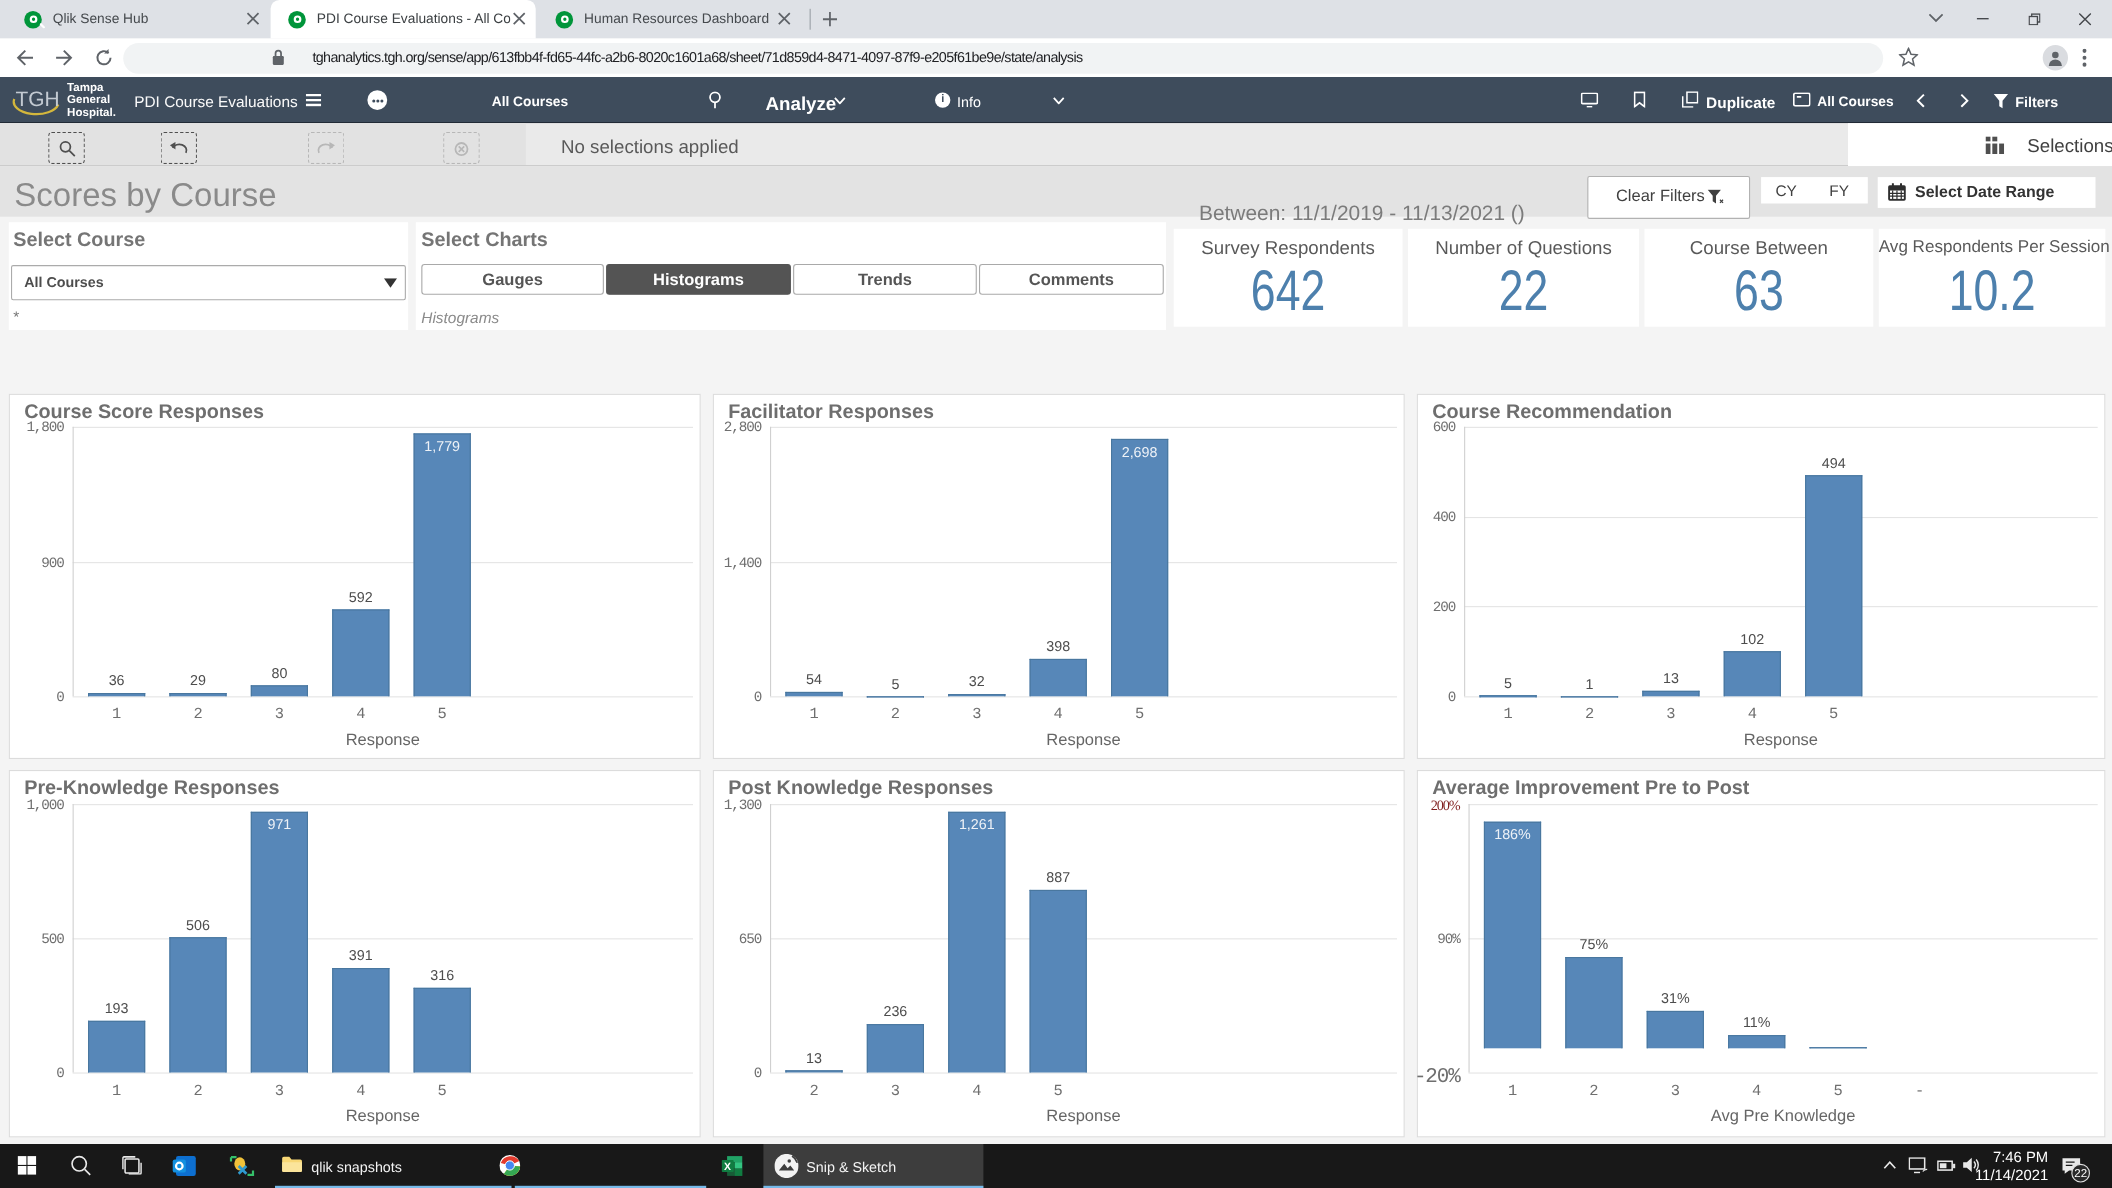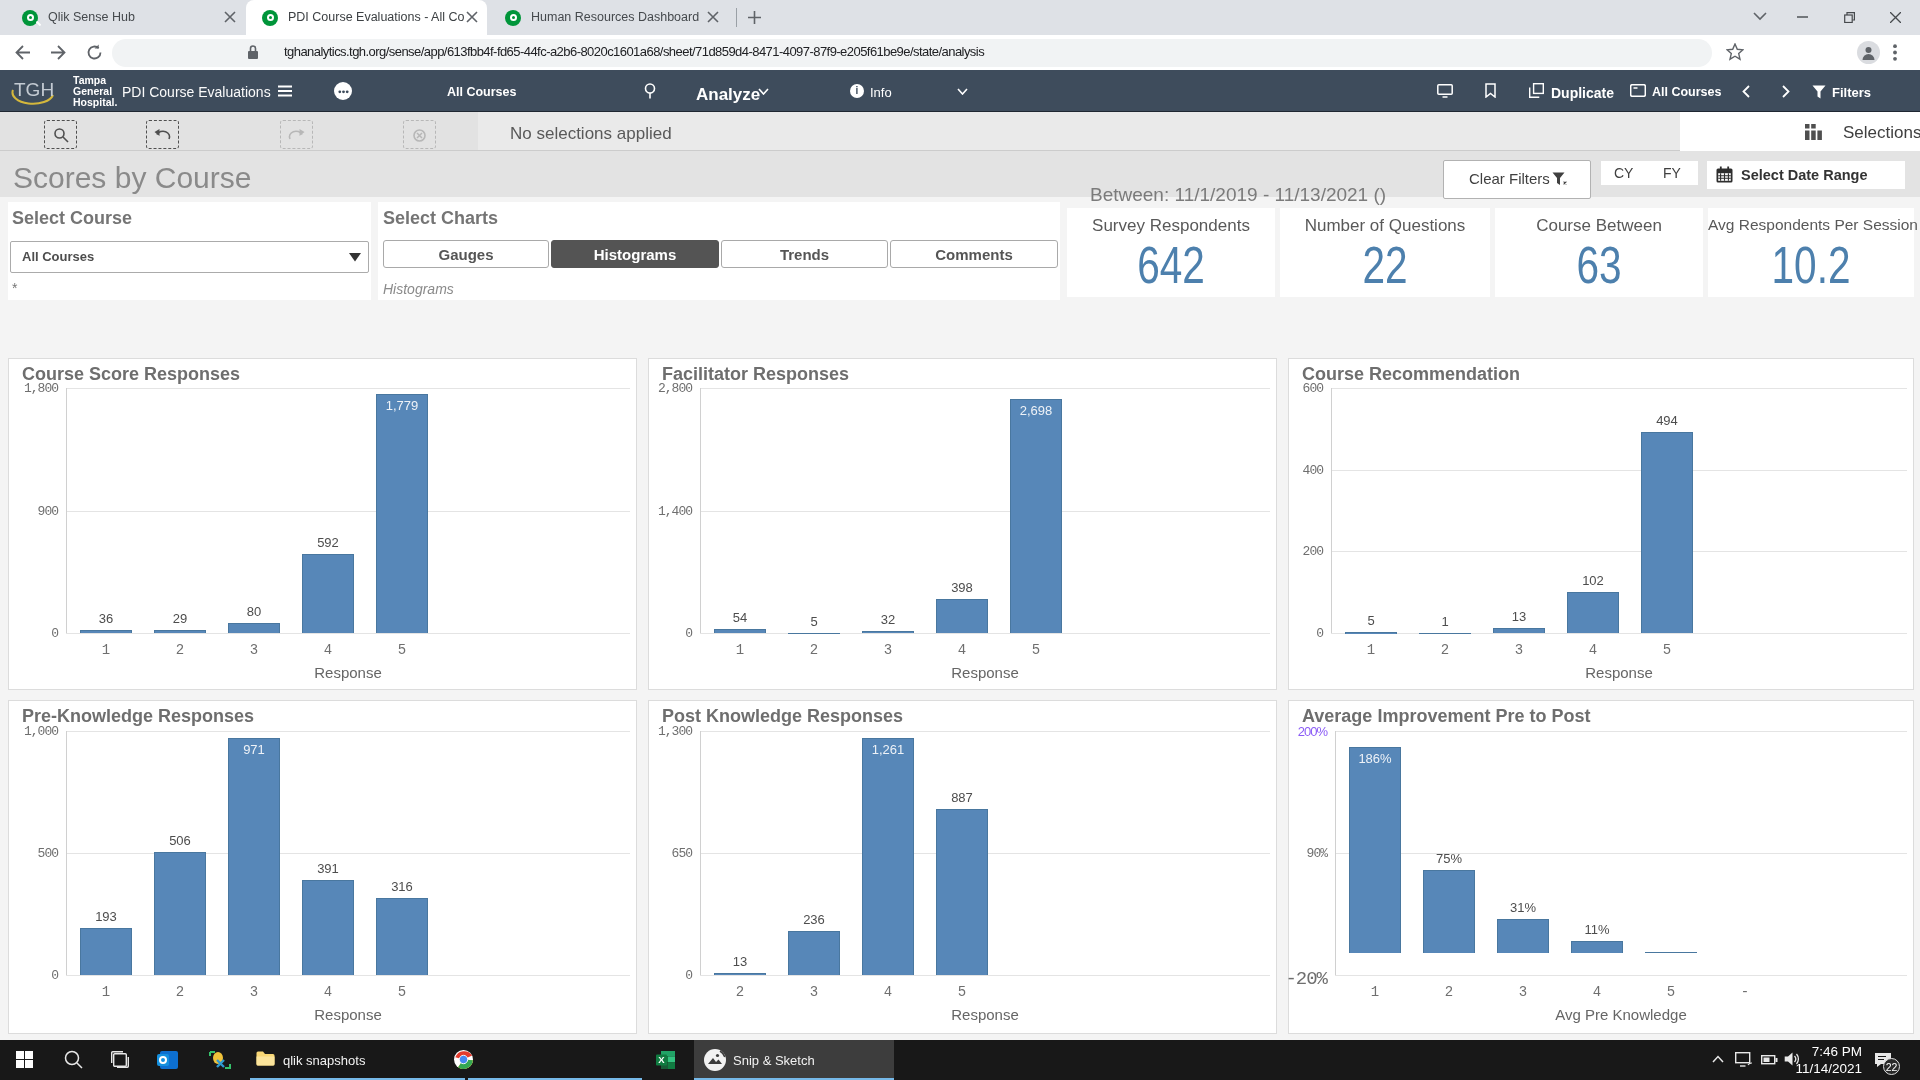--- a/index.html
+++ b/index.html
@@ -82,21 +82,21 @@
     <circle cx="2" cy="8.5" r="1.9" fill="#5f6368"></circle>
     <circle cx="2" cy="14.8" r="1.9" fill="#5f6368"></circle>
   </svg>
 <div class="abs" style="left:0;top:70px;width:1920px;height:42px;background:#3e4c5c;border-bottom:1px solid #1f2732;"></div>
 <div class="abs" style="left:10px;top:76px;width:46px;height:30px;">
     <svg width="46" height="30" viewBox="0 0 46 30">
       <path d="M3 14 a20 11 0 0 0 40 5" stroke="#d4b73c" stroke-width="2" fill="none"></path>
       <text x="4" y="20" font-size="19" fill="#c3cad2" font-family="Liberation Sans">TGH</text>
     </svg>
   </div>
-<div class="abs" style="left:61px;top:75px;font-size:10.5px;line-height:11px;font-weight:bold;color:#fff;margin-left:12px;">Tampa<br>General<br>Hospital.</div>
+<div class="abs" style="left:61px;top:75px;font-size:10.5px;line-height:11px;font-weight:bold;color:#fff;">Tampa<br>General<br>Hospital.</div>
 <div class="abs" style="left:122px;top:84px;font-size:14px;color:#fafafa;">PDI Course Evaluations</div>
 <svg class="abs" style="left:278px;top:85px;" width="14" height="12">
     <path d="M0 1.5 H14 M0 6 H14 M0 10.5 H14" stroke="#fff" stroke-width="2.2"></path>
   </svg>
 <div class="abs" style="left:334px;top:82px;width:18px;height:18px;border-radius:50%;background:#fff;"></div>
 <svg class="abs" style="left:337.5px;top:89.5px;" width="11" height="4">
     <circle cx="1.8" cy="1.8" r="1.4" fill="#3e4c5c"></circle>
     <circle cx="5.5" cy="1.8" r="1.4" fill="#3e4c5c"></circle>
     <circle cx="9.2" cy="1.8" r="1.4" fill="#3e4c5c"></circle>
   </svg>
@@ -346,21 +346,21 @@
 <div class="abs" style="left:868px;top:984px;width:40px;text-align:center;font-size:14px;color:#6f6f6f;font-family:'Liberation Mono',monospace;">4</div>
 <div class="abs" style="left:862px;top:738.3px;width:52px;height:237.0px;background:#5787b8;border:1px solid #49779f;border-bottom:none;"></div>
 <div class="abs" style="left:853px;top:742.3px;width:70px;text-align:center;font-size:13px;color:#eef2f7;">1,261</div>
 <div class="abs" style="left:942px;top:984px;width:40px;text-align:center;font-size:14px;color:#6f6f6f;font-family:'Liberation Mono',monospace;">5</div>
 <div class="abs" style="left:936px;top:808.6px;width:52px;height:166.7px;background:#5787b8;border:1px solid #49779f;border-bottom:none;"></div>
 <div class="abs" style="left:927px;top:789.6px;width:70px;text-align:center;font-size:13px;color:#4d4d4d;">887</div>
 <div class="abs" style="left:905px;top:1006px;width:160px;text-align:center;font-size:15px;color:#666;">Response</div>
 <div class="abs" style="left:1288px;top:700px;width:626px;height:334px;background:#fff;border:1px solid #dcdcdc;"></div>
 <div class="abs" style="left:1302px;top:706px;font-size:18px;font-weight:bold;color:#6e6e6e;">Average Improvement Pre to Post</div>
 <div class="abs" style="left:1335px;top:731.0px;width:572px;height:1px;background:#e4e4e4;"></div>
-<div class="abs" style="left:1260px;top:724.0px;width:67px;text-align:right;font-size:13px;color:#8b5cf6;font-family:Liberation Sans, sans-serif;letter-spacing:-1px;">200%</div>
+<div class="abs" style="left:1260px;top:724.0px;width:67px;text-align:right;font-size:13px;color:#7f1d1d;font-family:Liberation Serif, serif;letter-spacing:-1px;">200%</div>
 <div class="abs" style="left:1335px;top:853.0px;width:572px;height:1px;background:#e4e4e4;"></div>
 <div class="abs" style="left:1260px;top:846.0px;width:67px;text-align:right;font-size:13px;color:#6f6f6f;font-family:'Liberation Mono',monospace;letter-spacing:-1px;">90%</div>
 <div class="abs" style="left:1335px;top:975.0px;width:572px;height:1px;background:#e4e4e4;"></div>
 <div class="abs" style="left:1260px;top:968.0px;width:67px;text-align:right;font-size:19px;color:#6f6f6f;font-family:'Liberation Mono',monospace;letter-spacing:-1px;">-20%</div>
 <div class="abs" style="left:1335px;top:731px;width:1px;height:244px;background:#d0d0d0;"></div>
 <div class="abs" style="left:1355px;top:984px;width:40px;text-align:center;font-size:14px;color:#6f6f6f;font-family:'Liberation Mono',monospace;">1</div>
 <div class="abs" style="left:1349px;top:746.7px;width:52px;height:206.3px;background:#5787b8;border:1px solid #49779f;border-bottom:none;"></div>
 <div class="abs" style="left:1340px;top:750.7px;width:70px;text-align:center;font-size:13px;color:#eef2f7;">186%</div>
 <div class="abs" style="left:1429px;top:984px;width:40px;text-align:center;font-size:14px;color:#6f6f6f;font-family:'Liberation Mono',monospace;">2</div>
 <div class="abs" style="left:1423px;top:869.8px;width:52px;height:83.2px;background:#5787b8;border:1px solid #49779f;border-bottom:none;"></div>

